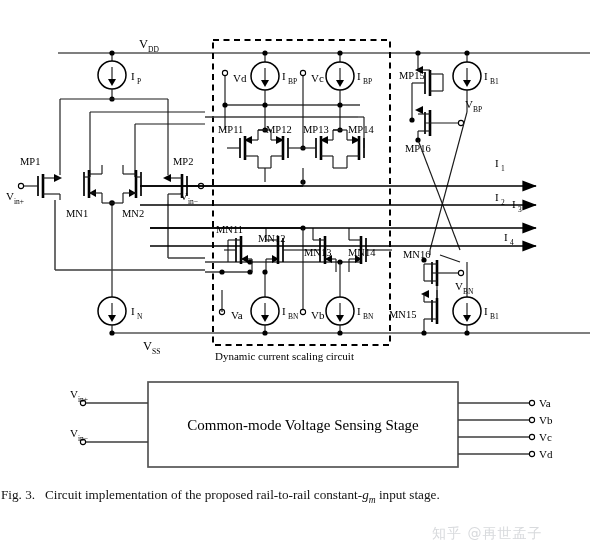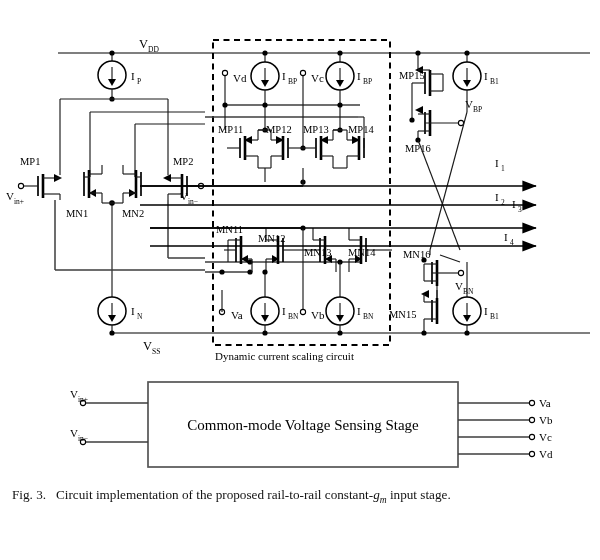--- a/index.html
+++ b/index.html
@@ -36,21 +36,21 @@
   .rail-lbl { font-size: 12.5px; }
   .dev { font-size: 10.5px; }
   .boxtext {
     font-family: "Liberation Serif", "DejaVu Serif", serif;
     font-size: 15px;
     fill: #000;
   }
   .dyn-lbl { font-size: 11px; }
   .caption {
     position: absolute;
-    left: 12px;
+    left: 1px;
     top: 486px;
     width: 580px;
     font-size: 13.2px;
     line-height: 1.35;
     font-family: "Liberation Serif", "DejaVu Serif", serif;
     color: #111;
   }
   .caption .gm { font-style: italic; }
   .caption .gm sub { font-style: italic; font-size: 0.72em; }
   .watermark {
@@ -583,14 +583,15 @@
       <text class="lbl" x="539" y="458">Vd</text>
     </g>
 
   </svg>
 
   <div class="caption">
     <span>Fig. 3.</span>&nbsp;&nbsp;
     <span>Circuit implementation of the proposed rail-to-rail constant-</span><span class="gm"><span>g</span><sub>m</sub></span><span> input stage.</span>
   </div>
 
+  <div class="watermark">知乎 @再世孟子</div>
 
 </div>
 
 </body></html>

